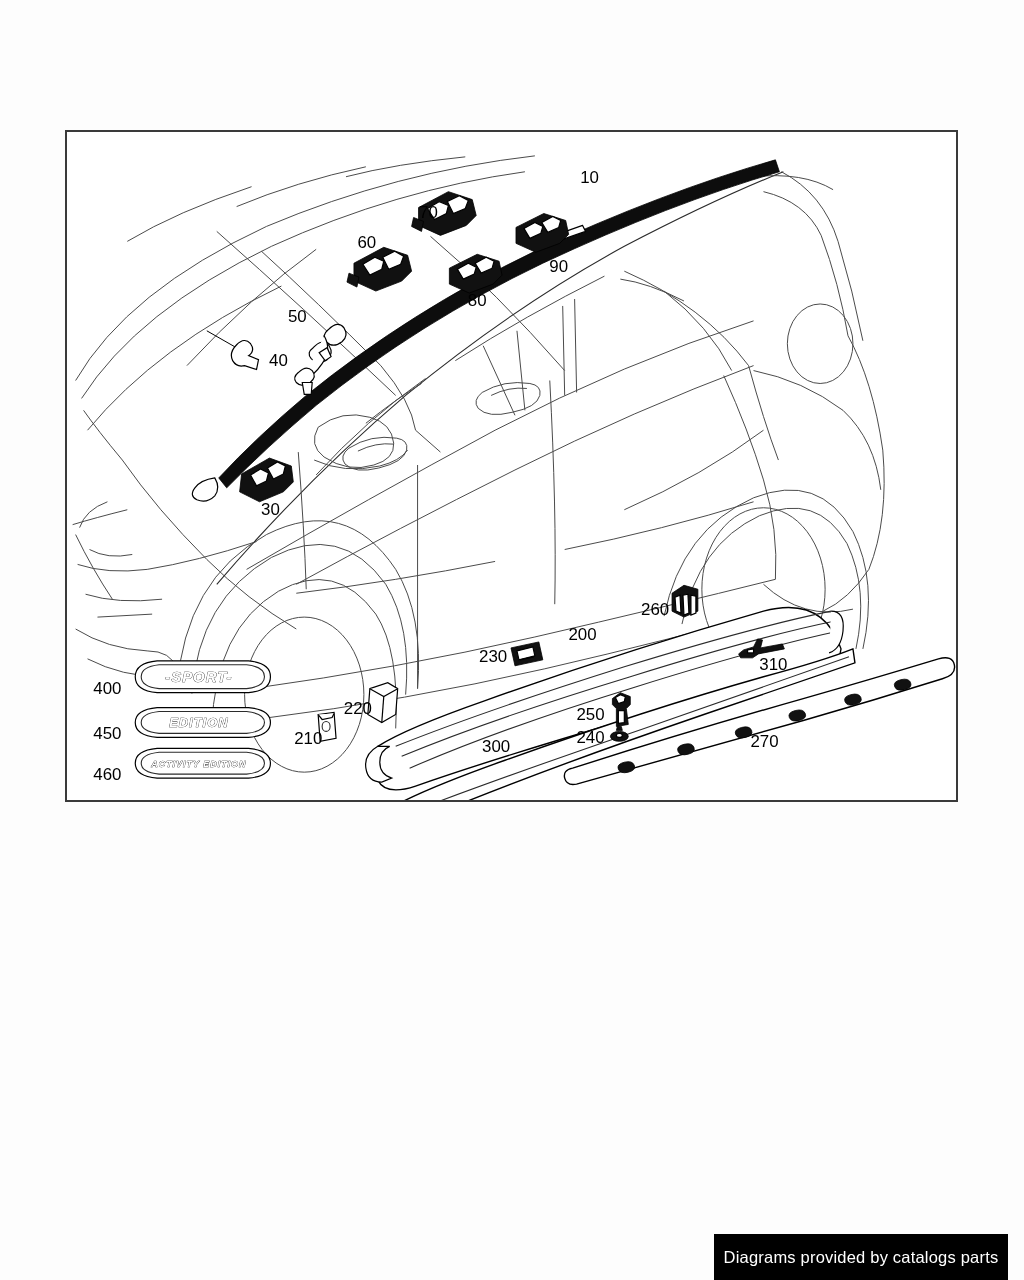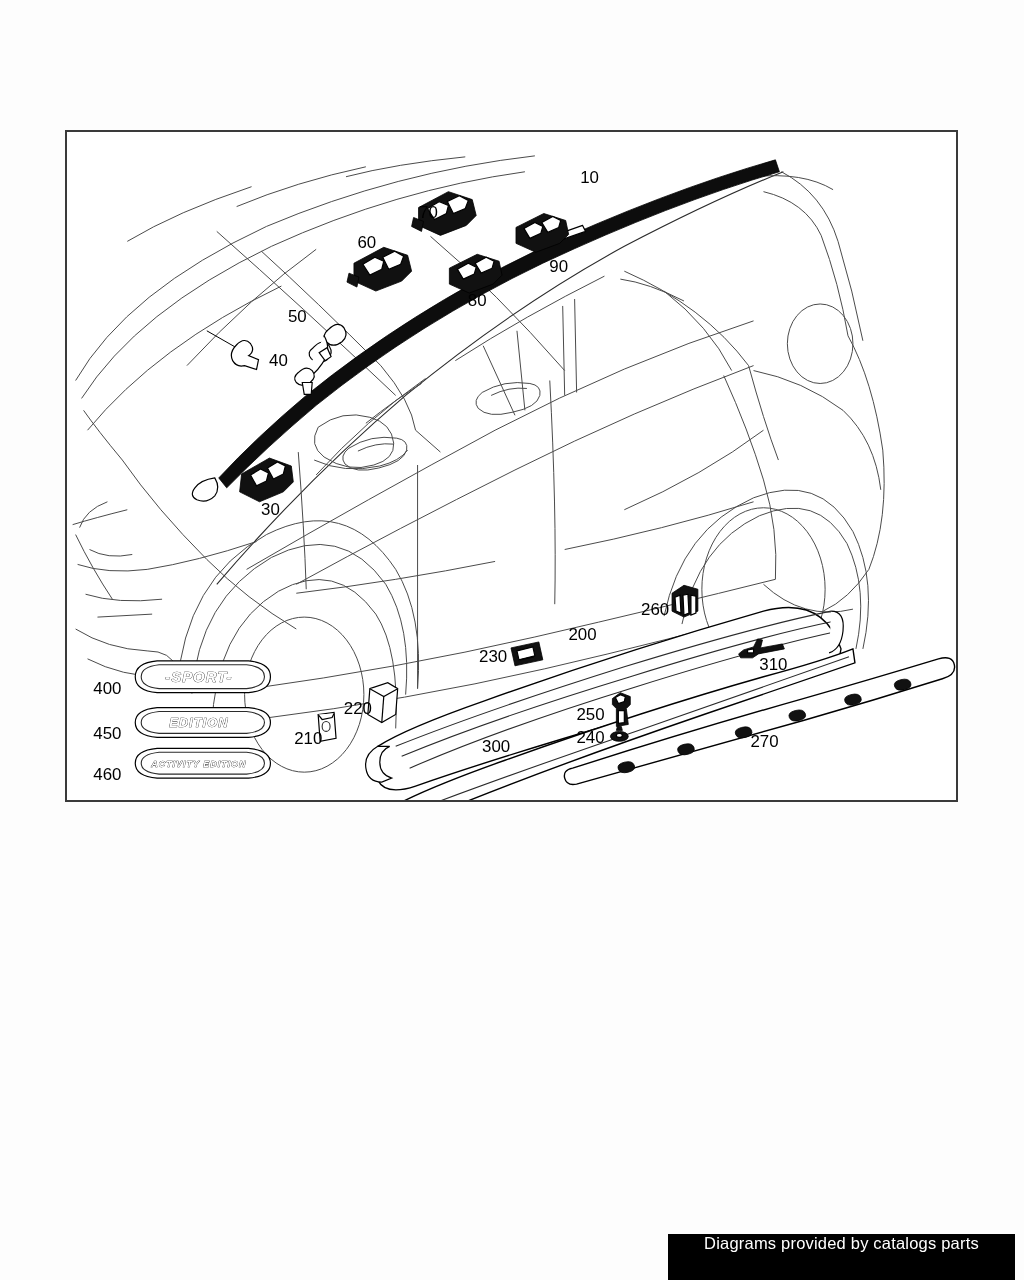--- a/index.html
+++ b/index.html
@@ -51,27 +51,28 @@
     font-weight: bold;
     font-style: italic;
     fill: #ffffff;
     stroke: #000000;
     stroke-width: 0.6px;
     paint-order: stroke fill;
     letter-spacing: 1px;
   }
   #watermark {
     position: absolute;
-    right: 9px;
+    right: 16px;
     bottom: 0;
-    width: 347px;
+    width: 294px;
     height: 46px;
     background: #000000;
     color: #ffffff;
     display: flex;
+    align-items: center;
     justify-content: center;
     font-family: "Liberation Sans", sans-serif;
     font-size: 16.5px;
     letter-spacing: 0.2px;
     white-space: nowrap;
   }
   .body-line { fill: none; stroke: #4a4a4a; stroke-width: 1; }
   .body-line-strong { fill: none; stroke: #2b2b2b; stroke-width: 1.1; }
   .part-dark { fill: #111111; stroke: #000000; stroke-width: 0.8; }
   .part-light { fill: #ffffff; stroke: #000000; stroke-width: 1.2; }

